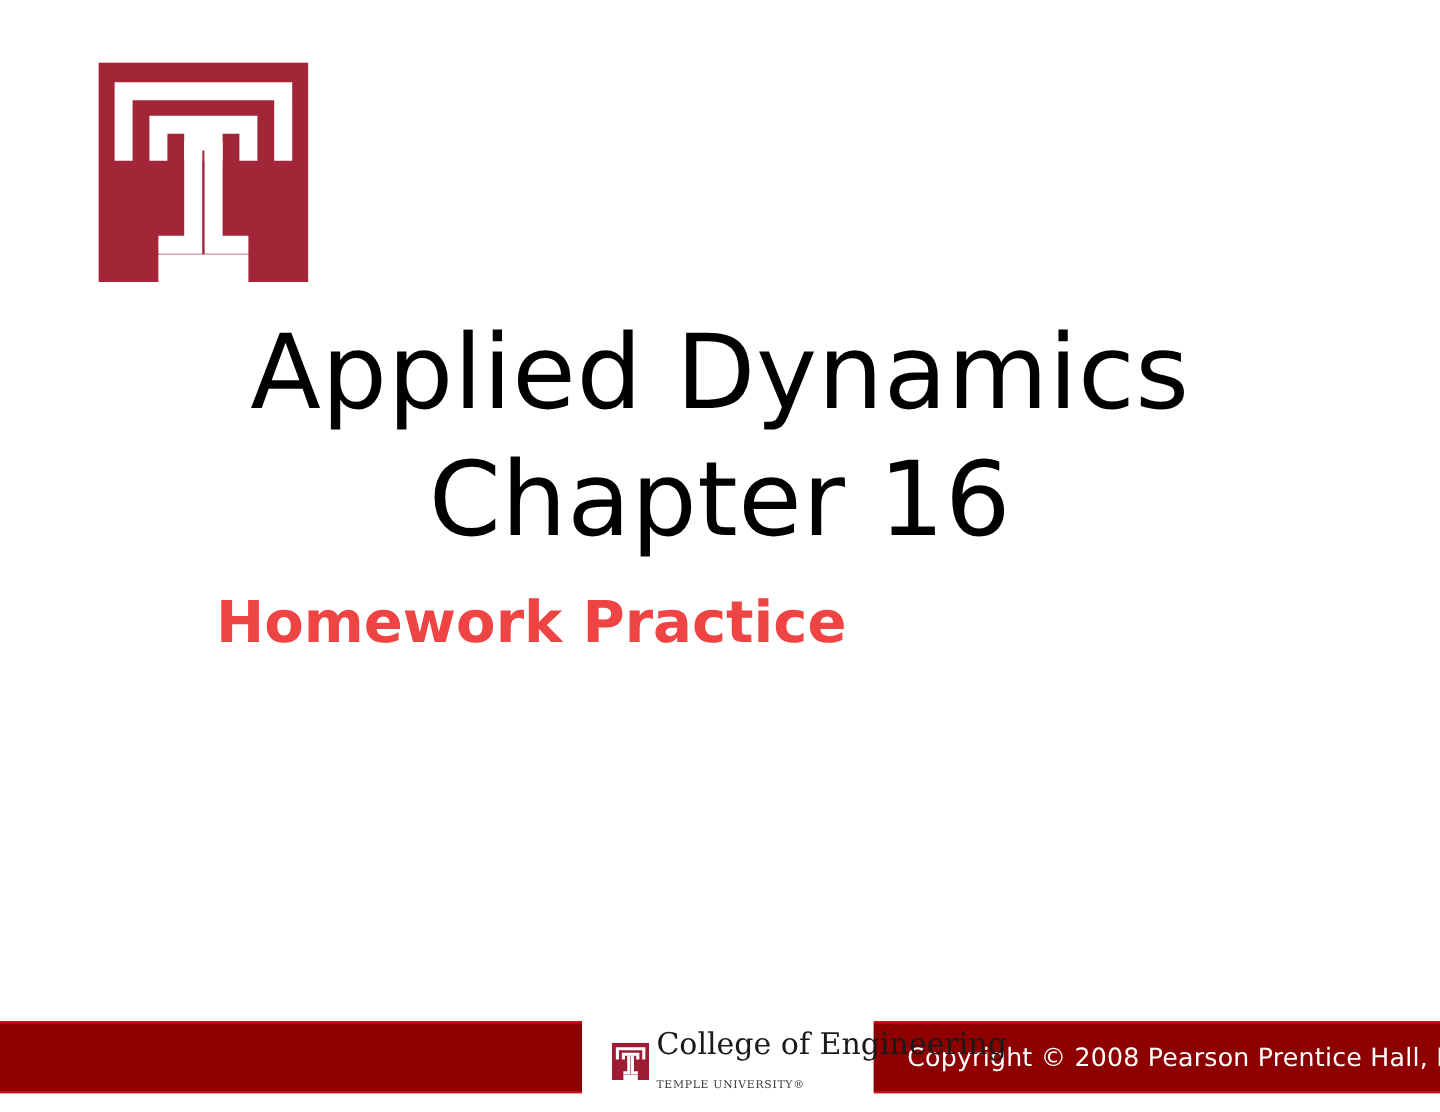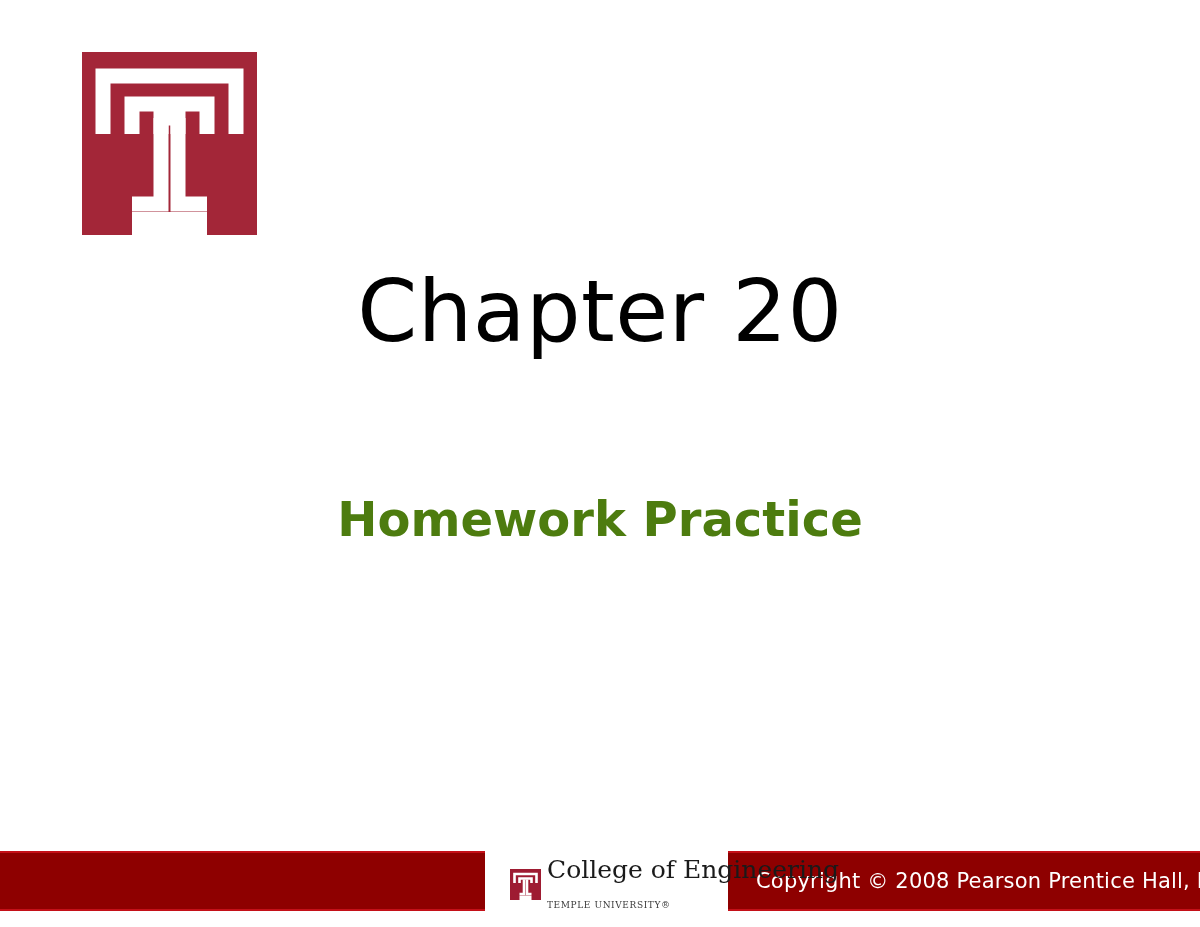--- a/index.html
+++ b/index.html
@@ -42,26 +42,26 @@
     letter-spacing: 0.5px;
     white-space: nowrap;
   }
 
   
   #subtitle {
     position: absolute;
     left: 180px;
     top: 489px;
     width: 840px;
-    text-align: center;
+    text-align: left;
     font-family: "DejaVu Sans", sans-serif;
     font-weight: 700;
     font-size: 48px;
     line-height: 60px;
-    color: #4d7c0f;
+    color: #ef4444;
     white-space: nowrap;
   }
 
   
   #footer-bar {
     position: absolute;
     left: 0;
     top: 851px;
     width: 1200px;
     height: 60px;
@@ -138,21 +138,22 @@
 
       <path d="M 79 66 L 79 152 L 50 152"></path>
       <path d="M 96 66 L 96 152 L 125 152"></path>
     </g>
 
     <rect x="50" y="160" width="75" height="23" fill="#FFFFFF"></rect>
   </svg>
 </div>
 
 <div id="title-block">
-  <div class="title-line">Chapter 20</div>
+  <div class="title-line">Applied Dynamics</div>
+  <div class="title-line">Chapter 16</div>
 </div>
 
 <div id="subtitle">Homework Practice</div>
 
 <div id="footer-bar"></div>
 
 <div id="footer-copyright">Copyright © 2008 Pearson Prentice Hall, Inc.</div>
 
 <div id="coe-panel">
   <div id="coe-lockup">

